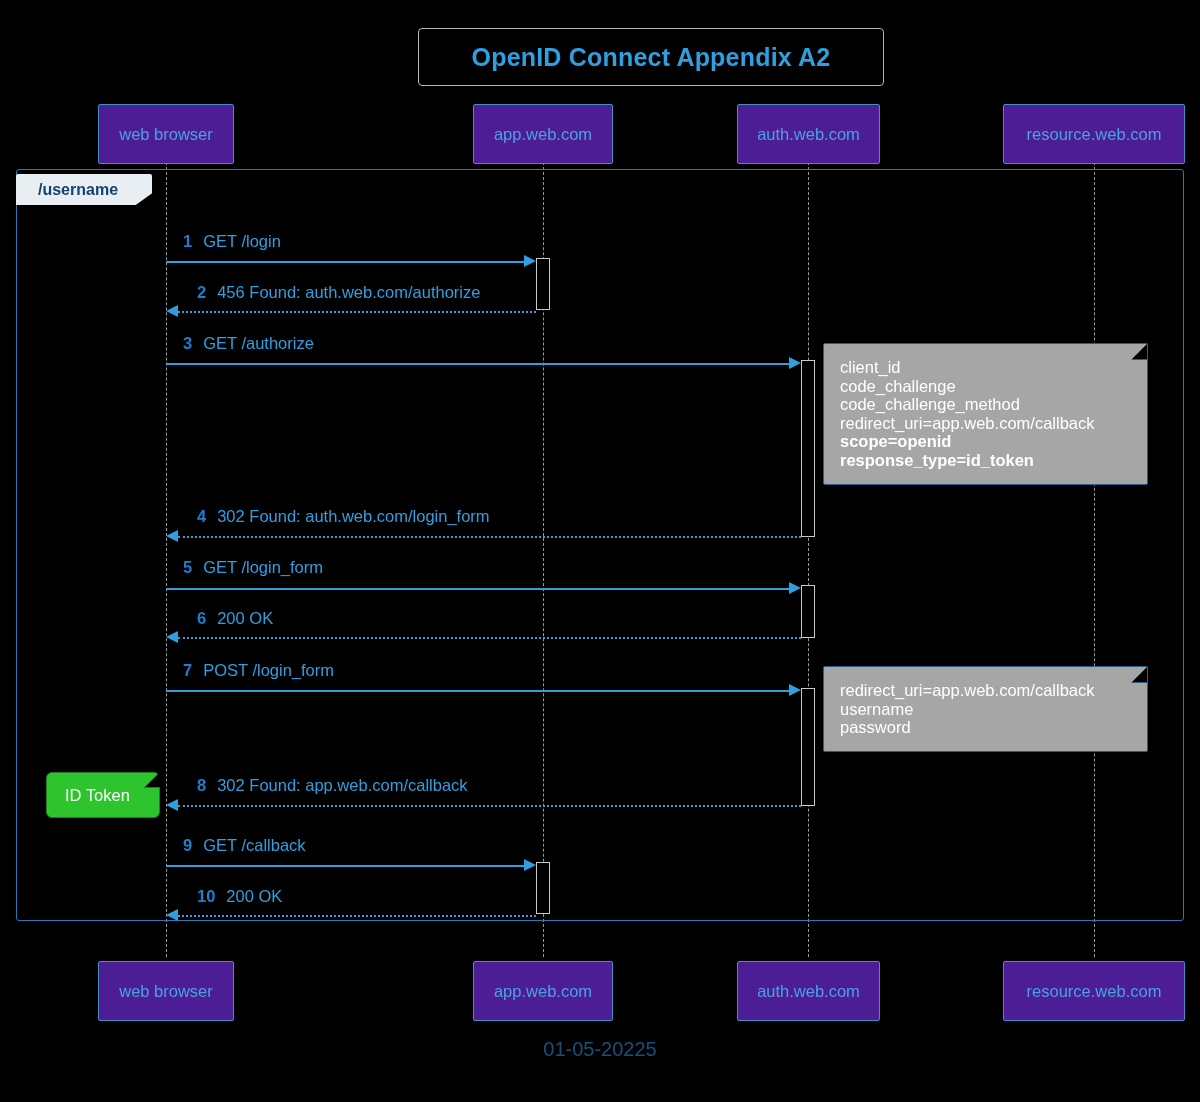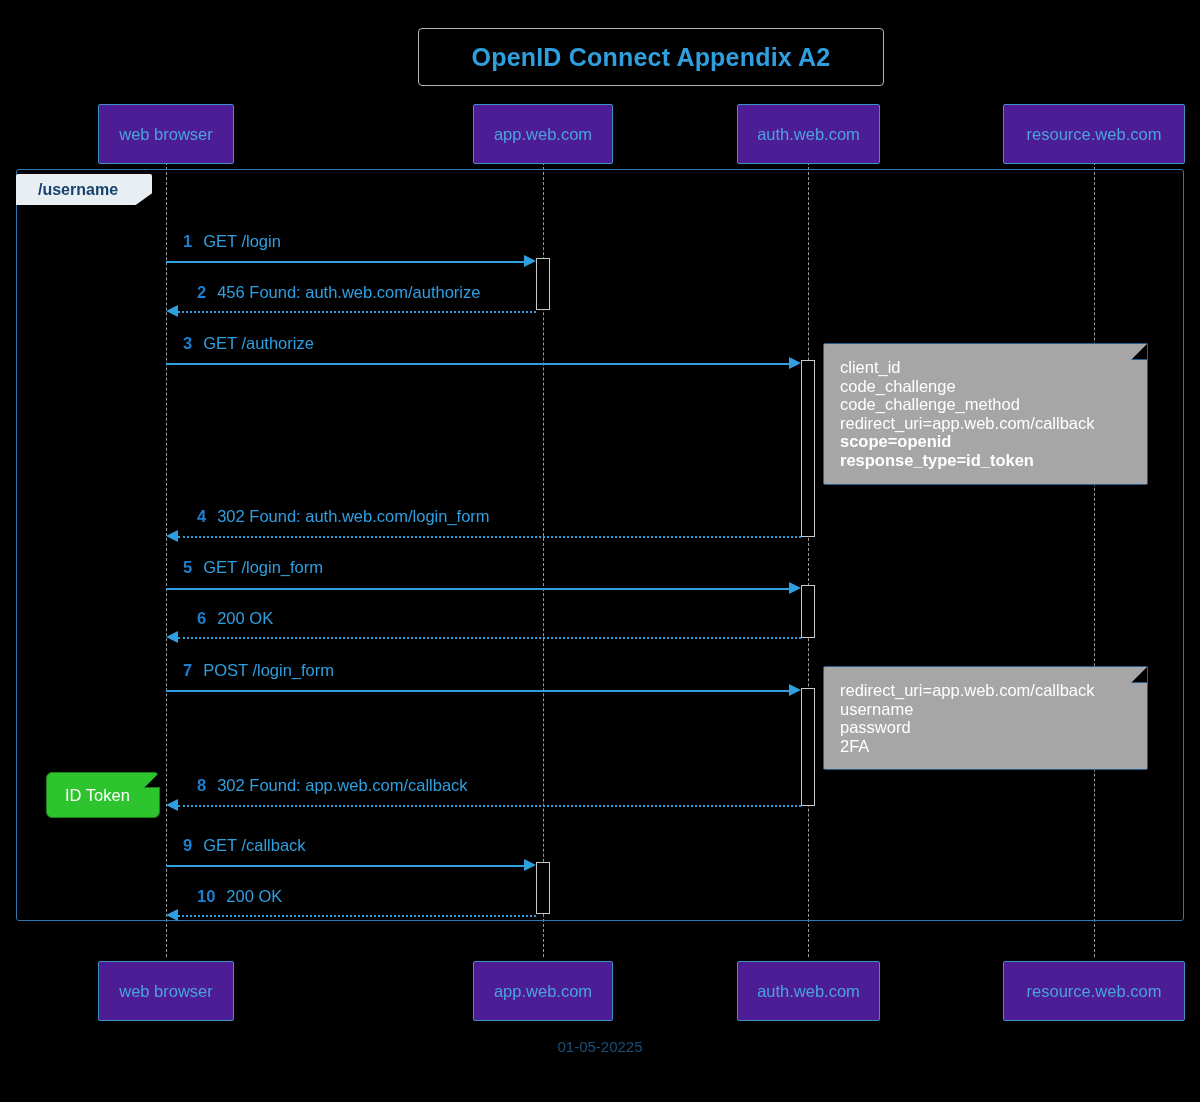--- a/index.html
+++ b/index.html
@@ -170,21 +170,21 @@
     clip-path: polygon(100% 0, 100% 100%, 0 100%);
   }
 
   
   .footer {
     position: absolute;
     left: 0; top: 1038px;
     width: 1200px;
     text-align: center;
     color: #1a4f7a;
-    font-size: 15px;
+    font-size: 20px;
   }
 </style>
 </head>
 <body>
 
 <div id="canvas">
 
   <div class="title-box">
     <span class="title-text">OpenID Connect Appendix A2</span>
   </div>
@@ -275,21 +275,20 @@
     <span>POST /login_form</span>
   </div>
   <div class="msg-line" style="left:166px; top:690px; width:630px;"></div>
   <div class="arrow-head right" style="left:789px; top:684px;"></div>
 
   <div class="note" style="left:823px; top:654px; width:325px;">
     <span class="fold"></span>
     <div class="note-line">redirect_uri=app.web.com/callback</div>
     <div class="note-line">username</div>
     <div class="note-line">password</div>
-    <div class="note-line">2FA</div>
   </div>
 
   <div class="note-green" style="left:46px; top:772px; width:114px; height:46px;border-radius:6px;">
     <span class="fold-g"></span>
     <span>ID Token</span>
   </div>
 
   <div class="msg-label" style="left:197px; top:776px;">
     <span class="msg-num">8</span>
     <span>302 Found: app.web.com/callback</span>

